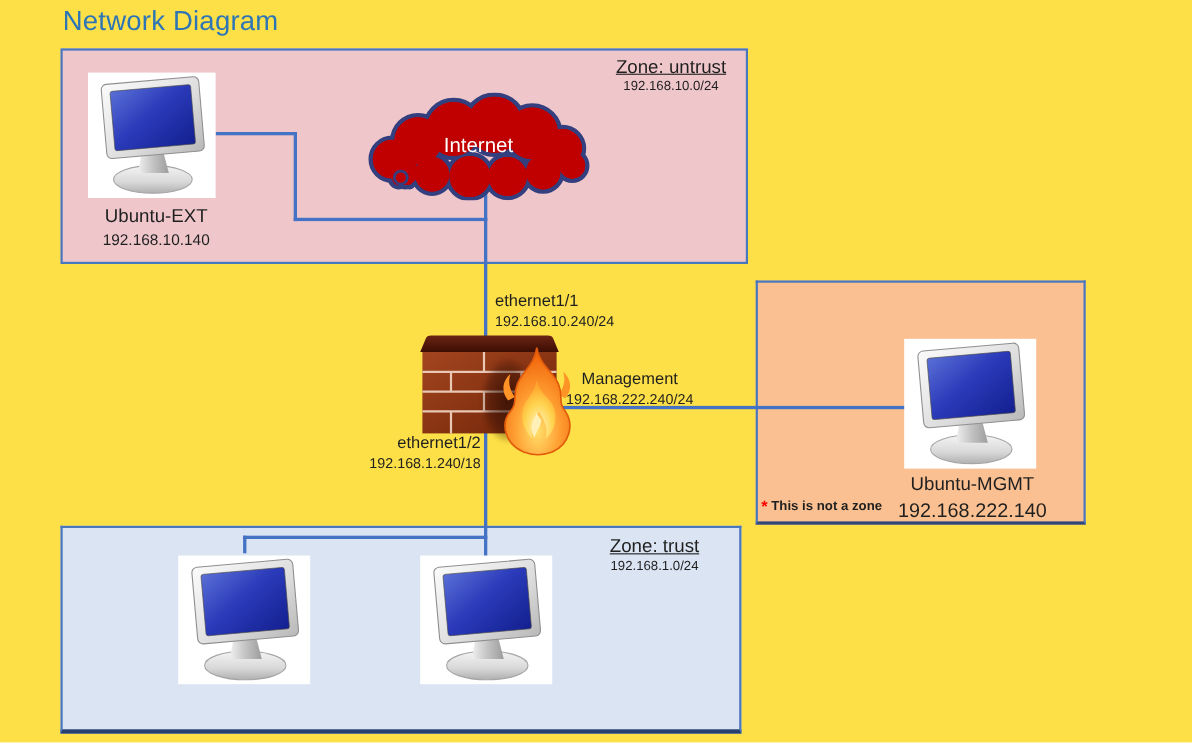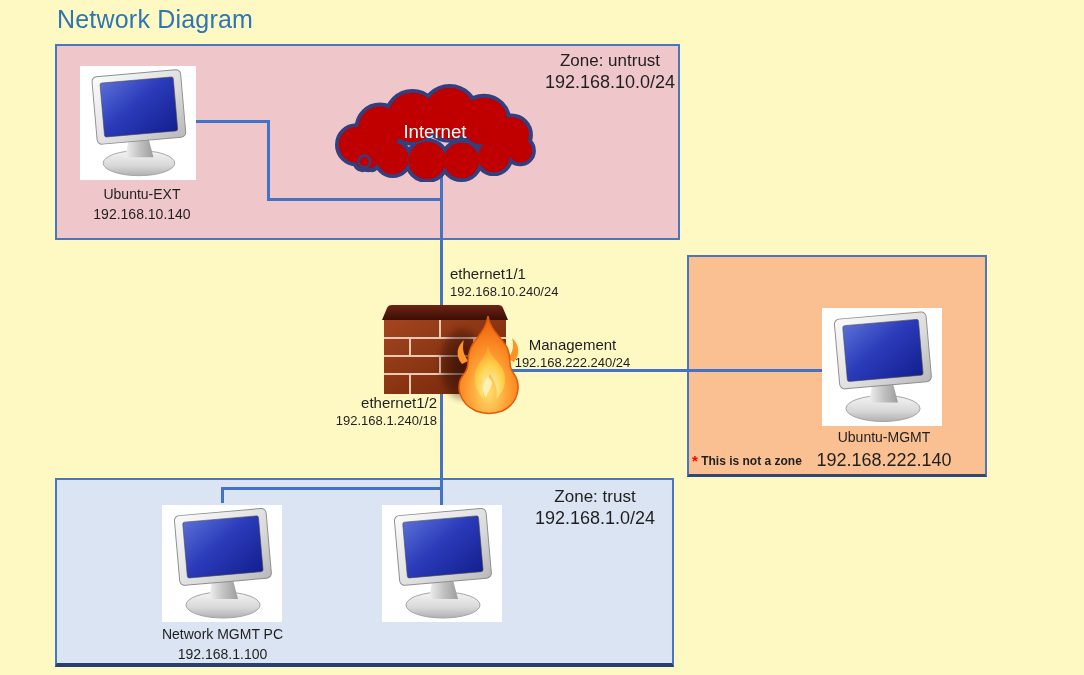--- a/index.html
+++ b/index.html
@@ -1,37 +1,37 @@
 <!DOCTYPE html>
 <html><head>
 <meta charset="utf-8">
 <style>
   html,body{margin:0;padding:0;background:#fff;}
   body{font-family:"Liberation Sans","DejaVu Sans",sans-serif;color:#1f1f1f;}
-  #stage{position:relative;width:1084px;height:675px;background:#fef9c3;overflow:hidden;}
+  #stage{position:relative;width:1084px;height:675px;background:#fde047;overflow:hidden;}
 
   .abs{position:absolute;}
   .page-title{left:57px;top:5px;font-size:25px;color:#2E75B6;letter-spacing:0.2px;}
 
   .zone-box{position:absolute;border:2px solid #4977BE;box-sizing:border-box;}
   .zone-untrust{left:55px;top:44px;width:625px;height:196px;background:#EFC7CB;}
   .zone-trust{left:55px;top:478px;width:619px;height:189px;background:#DAE4F2;border-bottom:4px solid #27406F;}
   .zone-mgmt{left:687px;top:255px;width:300px;height:222px;background:#FAC091;border-bottom:3px solid #2F4879;}
 
   .line{position:absolute;background:#4472C4;z-index:1;}
   .layer2{z-index:2;}
   .layer3{z-index:3;}
 
   .zone-label{position:absolute;z-index:2;text-align:center;line-height:1.25;}
-  .zone-label .zl-name{font-size:17px;}
-  .zone-label .zl-subnet{font-size:18px;}
+  .zone-label .zl-name{font-size:17px;text-decoration:underline;}
+  .zone-label .zl-subnet{font-size:12px;}
 
   .node-box{position:absolute;background:#fff;z-index:2;}
   .node-label{position:absolute;z-index:2;text-align:center;line-height:1.4;}
-  .node-label .nl-name{font-size:14px;}
+  .node-label .nl-name{font-size:17px;}
   .node-label .nl-ip{font-size:14px;}
 
   .iface-label{position:absolute;z-index:2;line-height:1.3;}
   .iface-label .if-name{font-size:15px;}
   .iface-label .if-ip{font-size:13px;}
 
   .mgmt-title{position:absolute;left:687px;top:261px;width:300px;text-align:center;z-index:2;font-weight:bold;font-size:17px;}
   .mgmt-subnet{position:absolute;left:687px;top:284px;width:300px;text-align:center;z-index:2;font-weight:bold;font-size:15px;}
   .red-star{color:#FF0000;font-weight:bold;}
   .mgmt-note{position:absolute;left:692px;top:452px;z-index:2;font-weight:bold;font-size:12px;}
@@ -222,24 +222,20 @@
   <div class="zone-label" style="left:520px;top:486px;width:150px;">
     <div class="zl-name">Zone: trust</div>
     <div class="zl-subnet">192.168.1.0/24</div>
   </div>
 
   <div class="node-box" style="left:162px;top:505px;width:120px;height:117px;">
     <svg width="120" height="117" viewBox="0 0 120 115">
         <use href="#monitor"></use>
       </svg>
   </div>
-  <div class="node-label" style="left:140px;top:625px;width:165px;">
-    <div class="nl-name">Network MGMT PC</div>
-    <div class="nl-ip">192.168.1.100</div>
-  </div>
 
   <div class="node-box" style="left:382px;top:505px;width:120px;height:117px;">
     <svg width="120" height="117" viewBox="0 0 120 115">
         <use href="#monitor"></use>
       </svg>
   </div>
   <div class="node-label" style="left:362px;top:625px;width:160px;">
   </div>
 
 </div>

